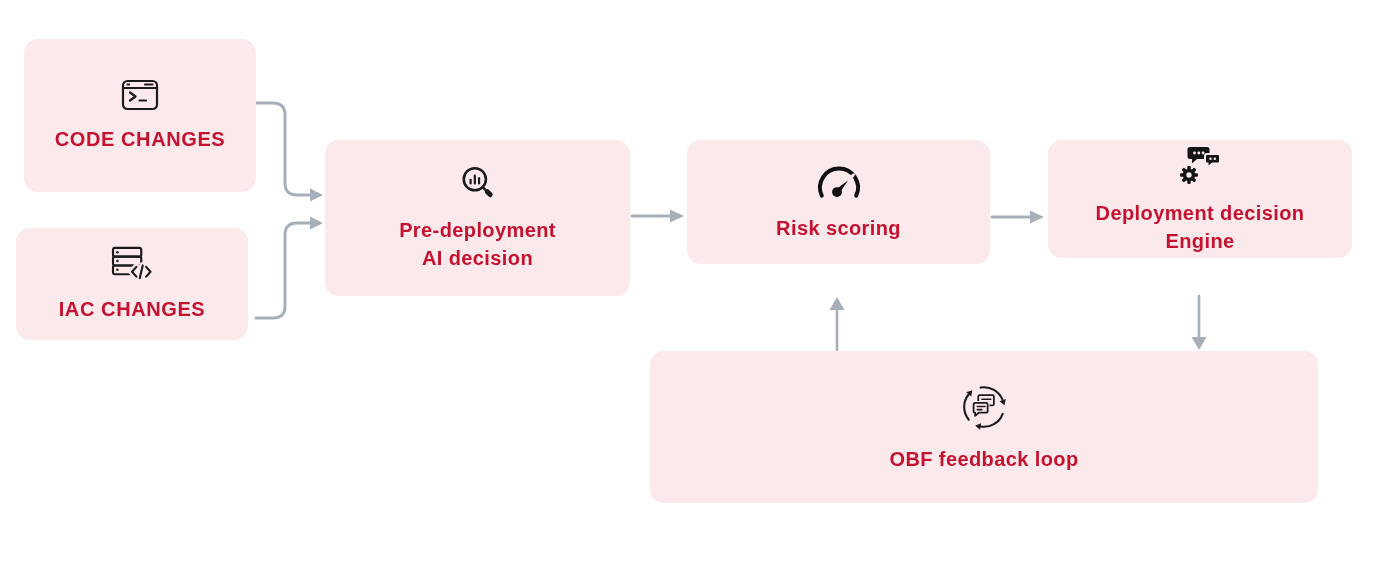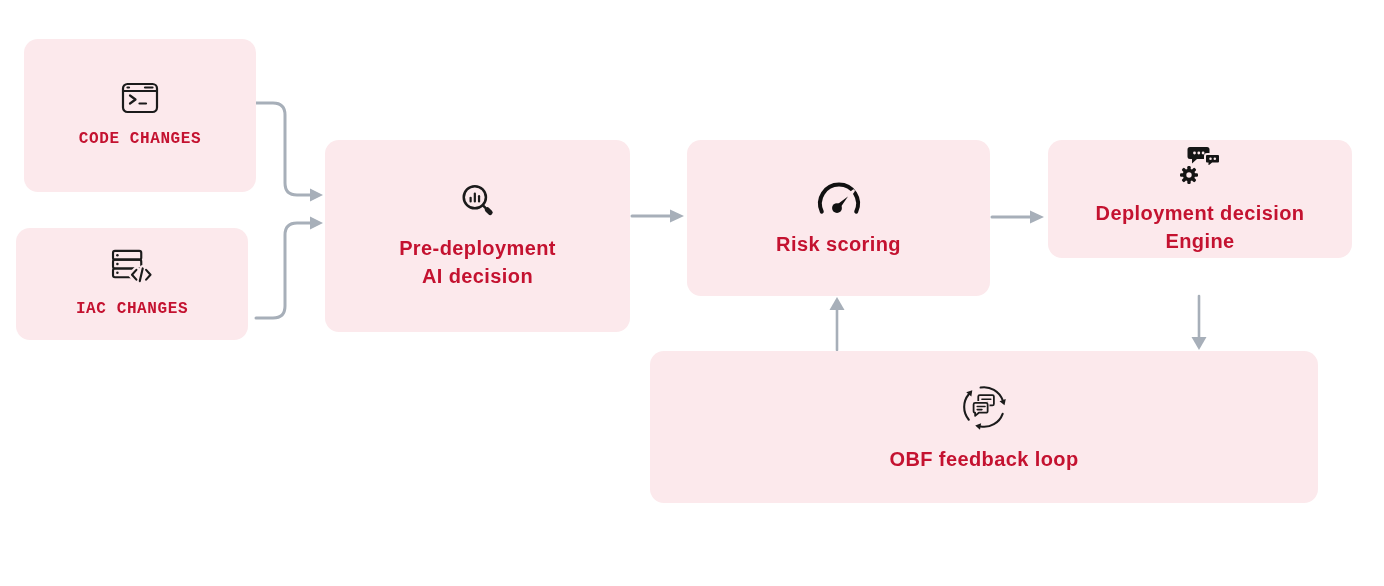--- a/index.html
+++ b/index.html
@@ -9,25 +9,25 @@
   }
   .node{
     position:absolute;background:#fce9ec;border-radius:14px;
     display:flex;flex-direction:column;align-items:center;justify-content:center;
     gap:13px;text-align:center;
   }
   .node .icon{line-height:0;}
   .label{
     color:#c41230;font-weight:bold;font-size:20px;line-height:1.4;letter-spacing:.4px;
   }
-  .label.small-caps{font-size:16px;letter-spacing:.6px;font-family:Liberation Mono, monospace;}
+  .label.small-caps{font-size:20px;letter-spacing:.6px;}
   #code-box{left:24px;top:39px;width:232px;height:153px;}
   #iac-box{left:16px;top:228px;width:232px;height:112px;}
-  #pre-box{left:325px;top:140px;width:305px;height:192px;}
-  #risk-box{left:687px;top:140px;width:303px;height:156px;}
+  #pre-box{left:325px;top:140px;width:305px;height:156px;}
+  #risk-box{left:687px;top:140px;width:303px;height:124px;}
   #deploy-box{left:1048px;top:140px;width:304px;height:118px;}
   #obf-box{left:650px;top:351px;width:668px;height:152px;}
   #connector-layer{position:absolute;left:0;top:0;z-index:0;}
   .node{z-index:1;}
 </style>
 </head>
 <body>
 
 <div class="canvas">
 

